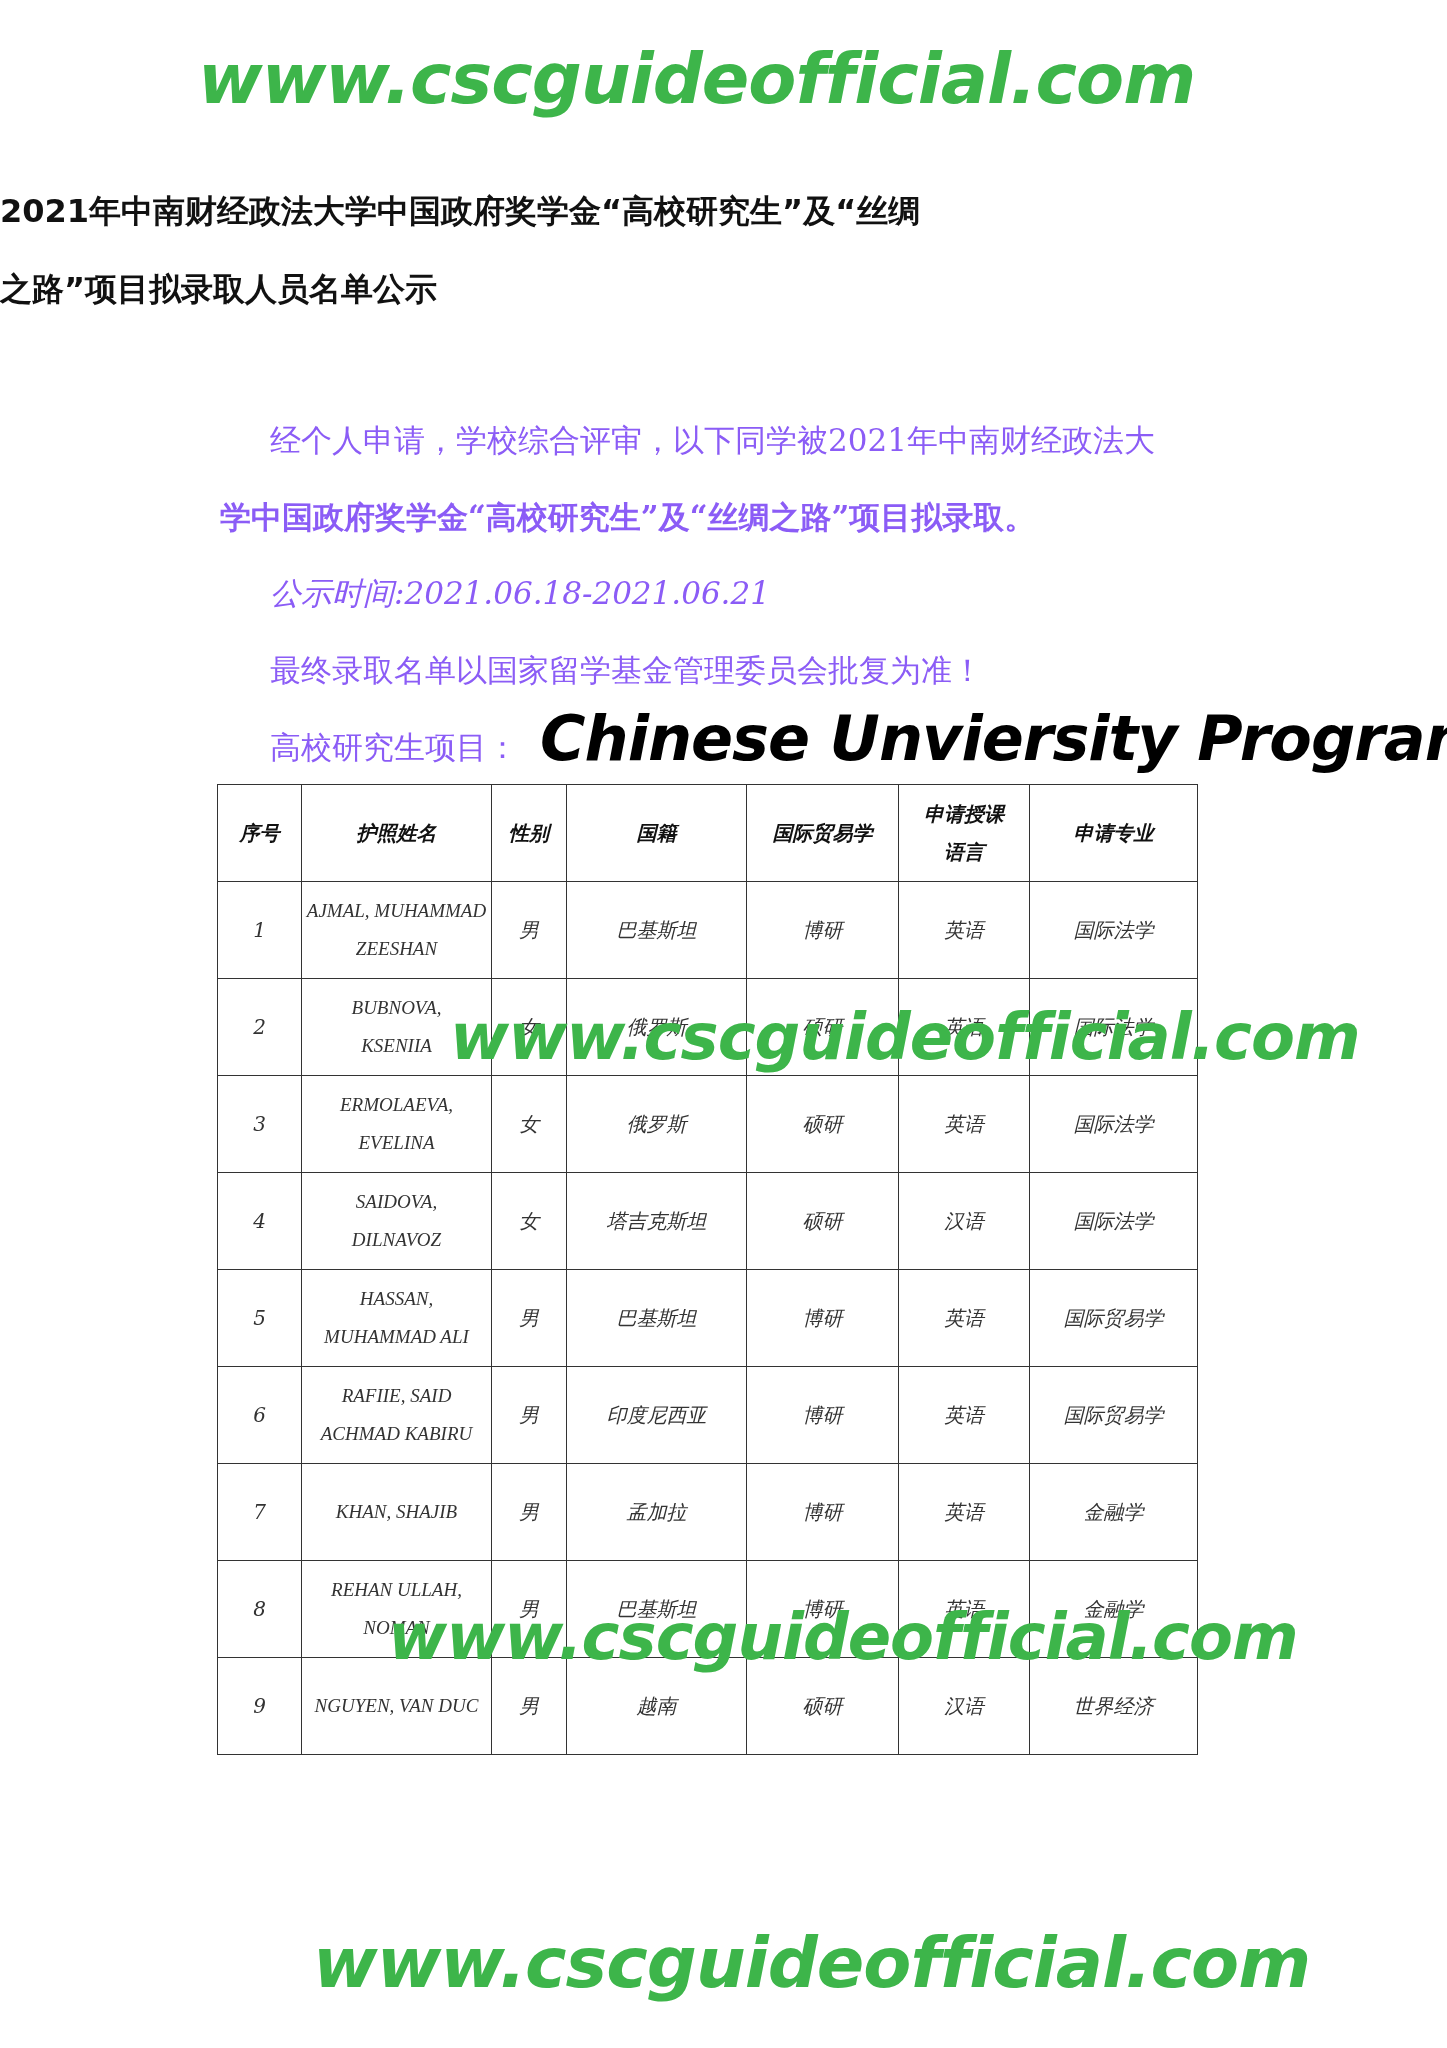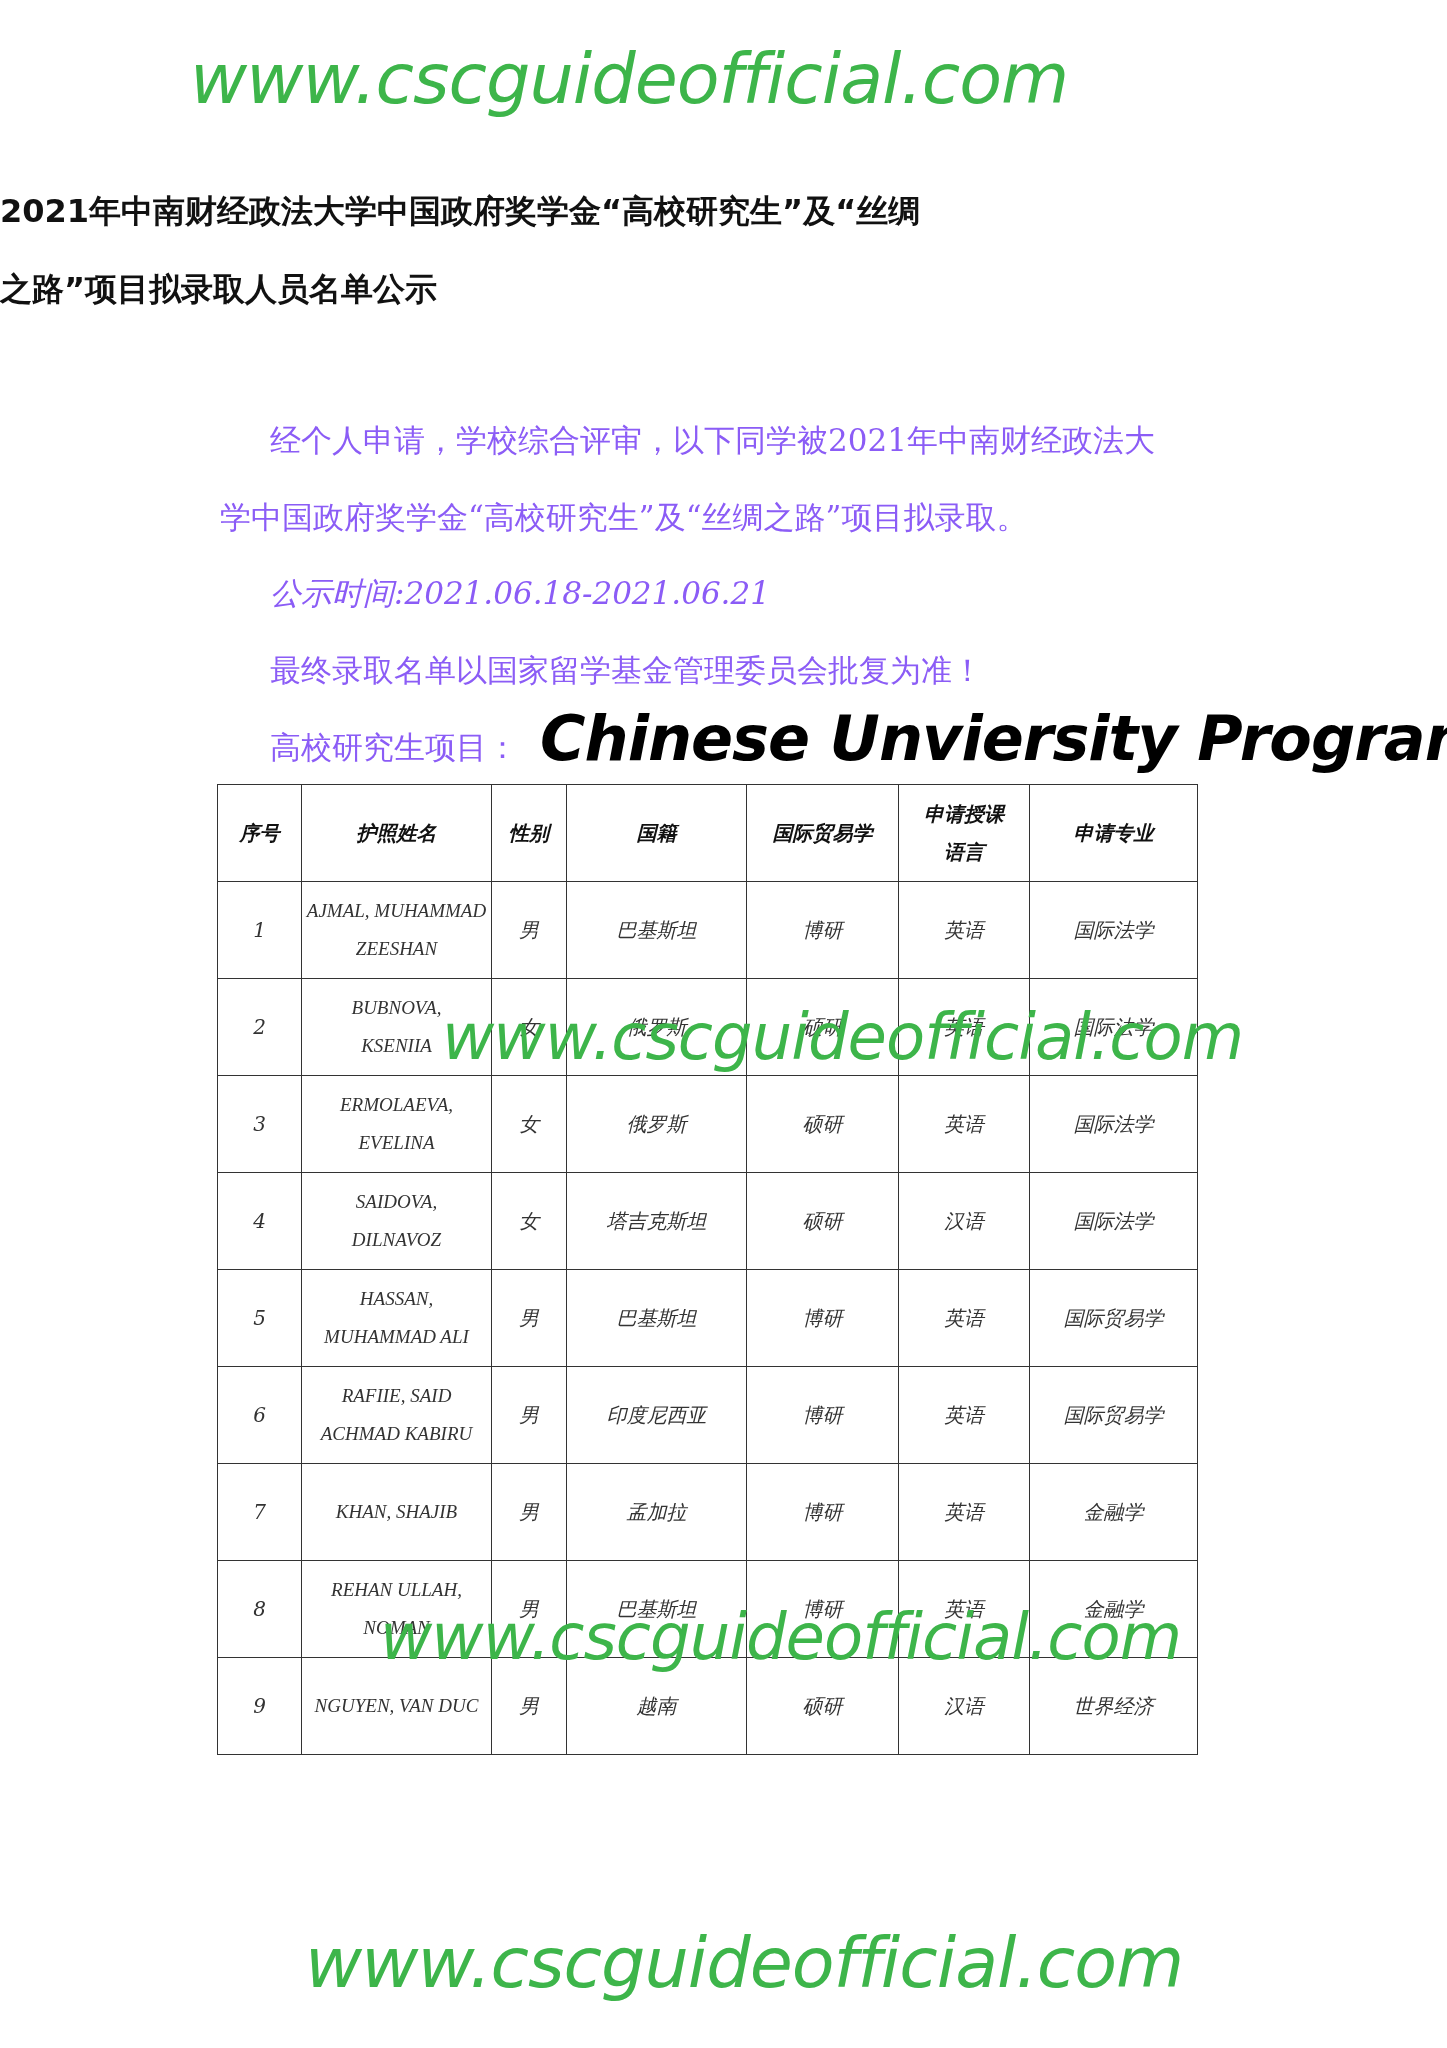--- a/index.html
+++ b/index.html
@@ -1,19 +1,19 @@
 <!DOCTYPE html>
 <html><head>
 <meta charset="utf-8">
 <style>
   html, body { margin: 0; padding: 0; background: #ffffff; }
   body { width: 1447px; height: 2048px; position: relative; overflow: hidden;
          font-family: "DejaVu Serif", "Liberation Serif", serif; color: #111; }
   .wm { position: absolute; color: #3db54a; font-family: "DejaVu Sans", "Liberation Sans", sans-serif;
-        font-weight: normal; font-style: italic; white-space: nowrap; letter-spacing: -1px; z-index: 5; }
+        font-weight: bold; font-style: italic; white-space: nowrap; letter-spacing: -1px; z-index: 5; margin-left: 8px; }
   .title { position: absolute; left: 0; width: 1447px; font-weight: bold;
            font-size: 32px; font-family: "DejaVu Sans", "Liberation Sans", sans-serif; white-space: nowrap; }
   .para { position: absolute; font-size: 31px; white-space: nowrap; color: #8b5cf6; }
   .program-en { position: absolute; font-family: "DejaVu Sans", "Liberation Sans", sans-serif;
                 font-weight: bold; font-style: italic; font-size: 62px; white-space: nowrap; color: #000; letter-spacing: -1px; }
   table.list { position: absolute; left: 217px; top: 784px; width: 980px; border-collapse: collapse;
                table-layout: fixed; font-size: 20px; z-index: 1; font-style: italic; }
   table.list th, table.list td { border: 1.5px solid #333; text-align: center; vertical-align: middle;
                padding: 0 4px; line-height: 38px; color: #333; }
   table.list th { height: 96px; font-weight: bold; font-family: "DejaVu Sans", "Liberation Sans", sans-serif; color: #111; font-size: 20px; line-height: 38px; }
@@ -22,21 +22,21 @@
 </style>
 </head>
 <body>
 
 <div class="wm" style="left:190px; top:38px; font-size:70px;">www.cscguideofficial.com</div>
 
 <div class="title" style="top:190px;">2021年中南财经政法大学中国政府奖学金“高校研究生”及“丝绸</div>
 <div class="title" style="top:268px;">之路”项目拟录取人员名单公示</div>
 
 <div class="para" style="left:270px; top:420px;">经个人申请，学校综合评审，以下同学被2021年中南财经政法大</div>
-<div class="para" style="left:220px; top:497px;">学中国政府奖学金“高校研究生”及“丝绸之路”项目拟录取。</div>
+<div class="para" style="left:220px; top:497px;font-weight:bold;">学中国政府奖学金“高校研究生”及“丝绸之路”项目拟录取。</div>
 <div class="para" style="left:270px; top:573px;font-style:italic;">公示时间:2021.06.18-2021.06.21</div>
 <div class="para" style="left:270px; top:650px;">最终录取名单以国家留学基金管理委员会批复为准！</div>
 <div class="para" style="left:270px; top:727px;">高校研究生项目：</div>
 <div class="program-en" style="left:540px; top:702px;">Chinese Unviersity Program</div>
 
 <table class="list">
   <colgroup>
     <col style="width:84px">
       <col style="width:190px">
       <col style="width:75px">

